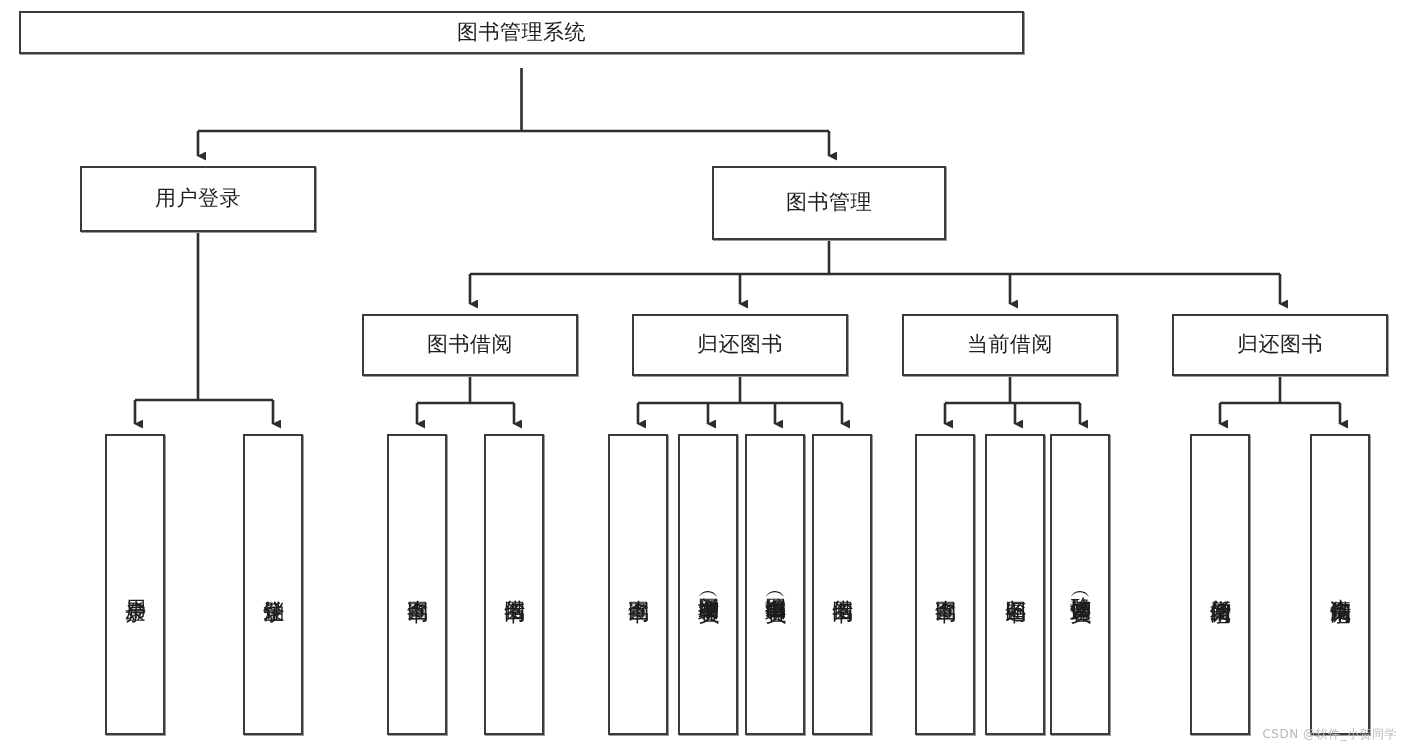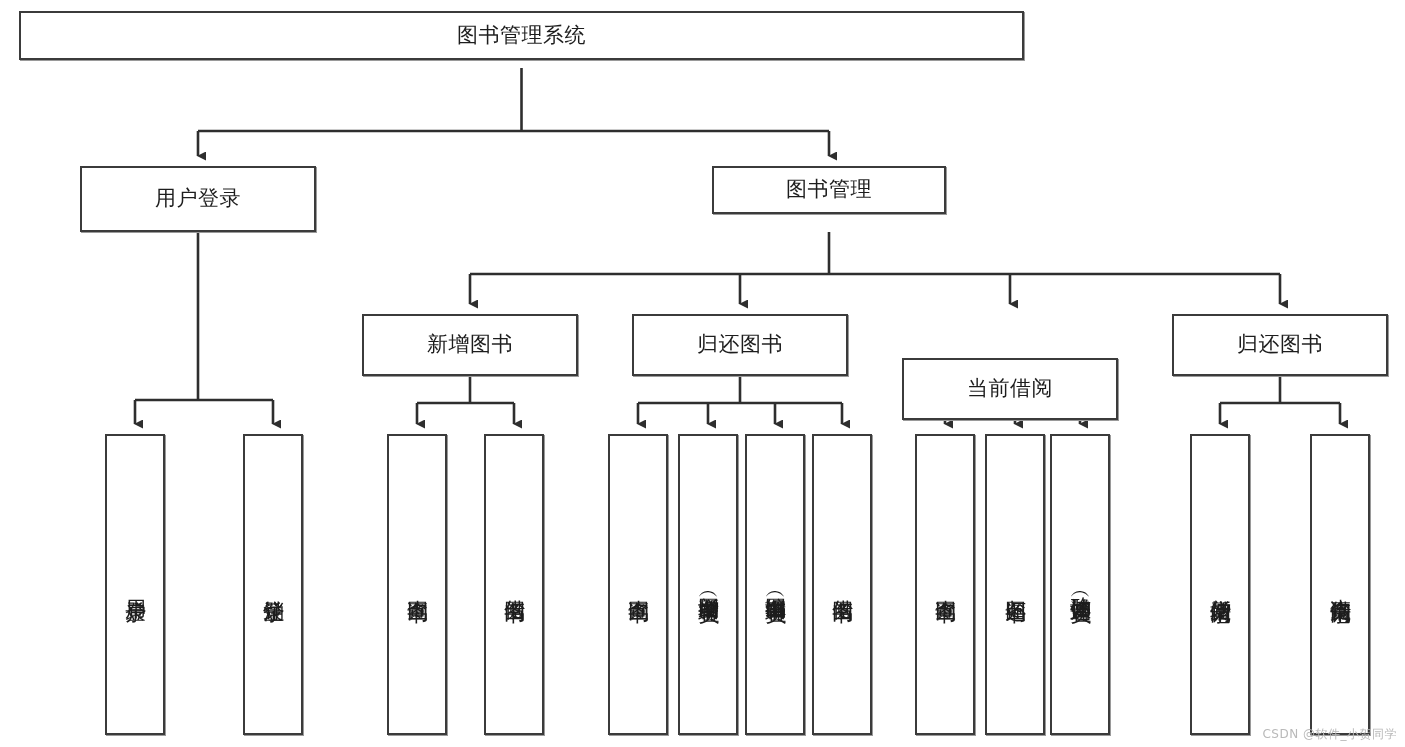--- a/index.html
+++ b/index.html
@@ -106,36 +106,36 @@
         <path d="M945,403 L945,424" marker-end="url(#arrowhead)"></path>
         <path d="M1015,403 L1015,424" marker-end="url(#arrowhead)"></path>
         <path d="M1080,403 L1080,424" marker-end="url(#arrowhead)"></path>
         <path d="M1280,376 L1280,403"></path>
         <path d="M1220,403 L1340,403"></path>
         <path d="M1220,403 L1220,424" marker-end="url(#arrowhead)"></path>
         <path d="M1340,403 L1340,424" marker-end="url(#arrowhead)"></path>
       </g>
   </svg>
   <div id="node-layer">
-      <div class="node-box" style="left: 19px; top: 11px; width: 1005px; height: 49px;">
+      <div class="node-box" style="left: 19px; top: 11px; width: 1005px; height: 43px;">
         <span class="node-label-h">图书管理系统</span>
       </div>
       <div class="node-box" style="left: 80px; top: 166px; width: 236px; height: 66px;">
         <span class="node-label-h">用户登录</span>
       </div>
-      <div class="node-box" style="left: 712px; top: 166px; width: 234px; height: 48px;">
+      <div class="node-box" style="left: 712px; top: 166px; width: 234px; height: 74px;">
         <span class="node-label-h">图书管理</span>
       </div>
       <div class="node-box" style="left: 362px; top: 314px; width: 216px; height: 62px;">
-        <span class="node-label-h">新增图书</span>
+        <span class="node-label-h">图书借阅</span>
       </div>
       <div class="node-box" style="left: 632px; top: 314px; width: 216px; height: 62px;">
         <span class="node-label-h">归还图书</span>
       </div>
-      <div class="node-box" style="left: 902px; top: 314px; width: 216px; height: 62px; margin-top: 44px;">
+      <div class="node-box" style="left: 902px; top: 314px; width: 216px; height: 62px;">
         <span class="node-label-h">当前借阅</span>
       </div>
       <div class="node-box" style="left: 1172px; top: 314px; width: 216px; height: 62px;">
         <span class="node-label-h">归还图书</span>
       </div>
       <div class="node-box" style="left: 105px; top: 434px; width: 60px; height: 301px;">
         <span class="node-label-v">用户登录</span>
       </div>
       <div class="node-box" style="left: 243px; top: 434px; width: 60px; height: 301px;">
         <span class="node-label-v">注销登录</span>

